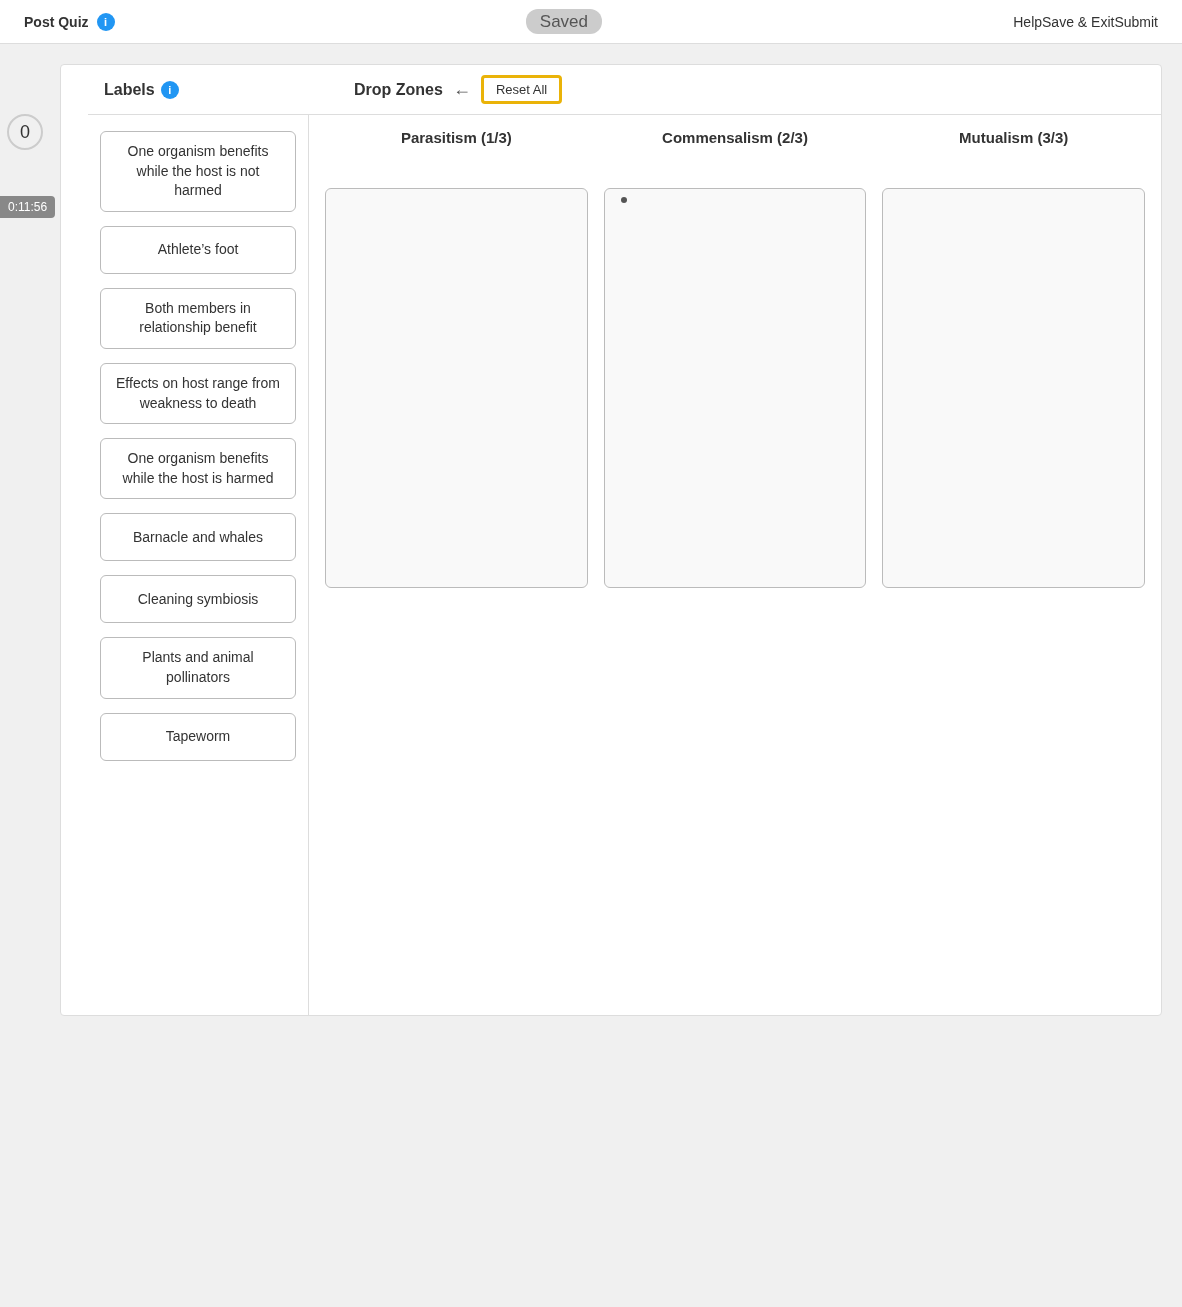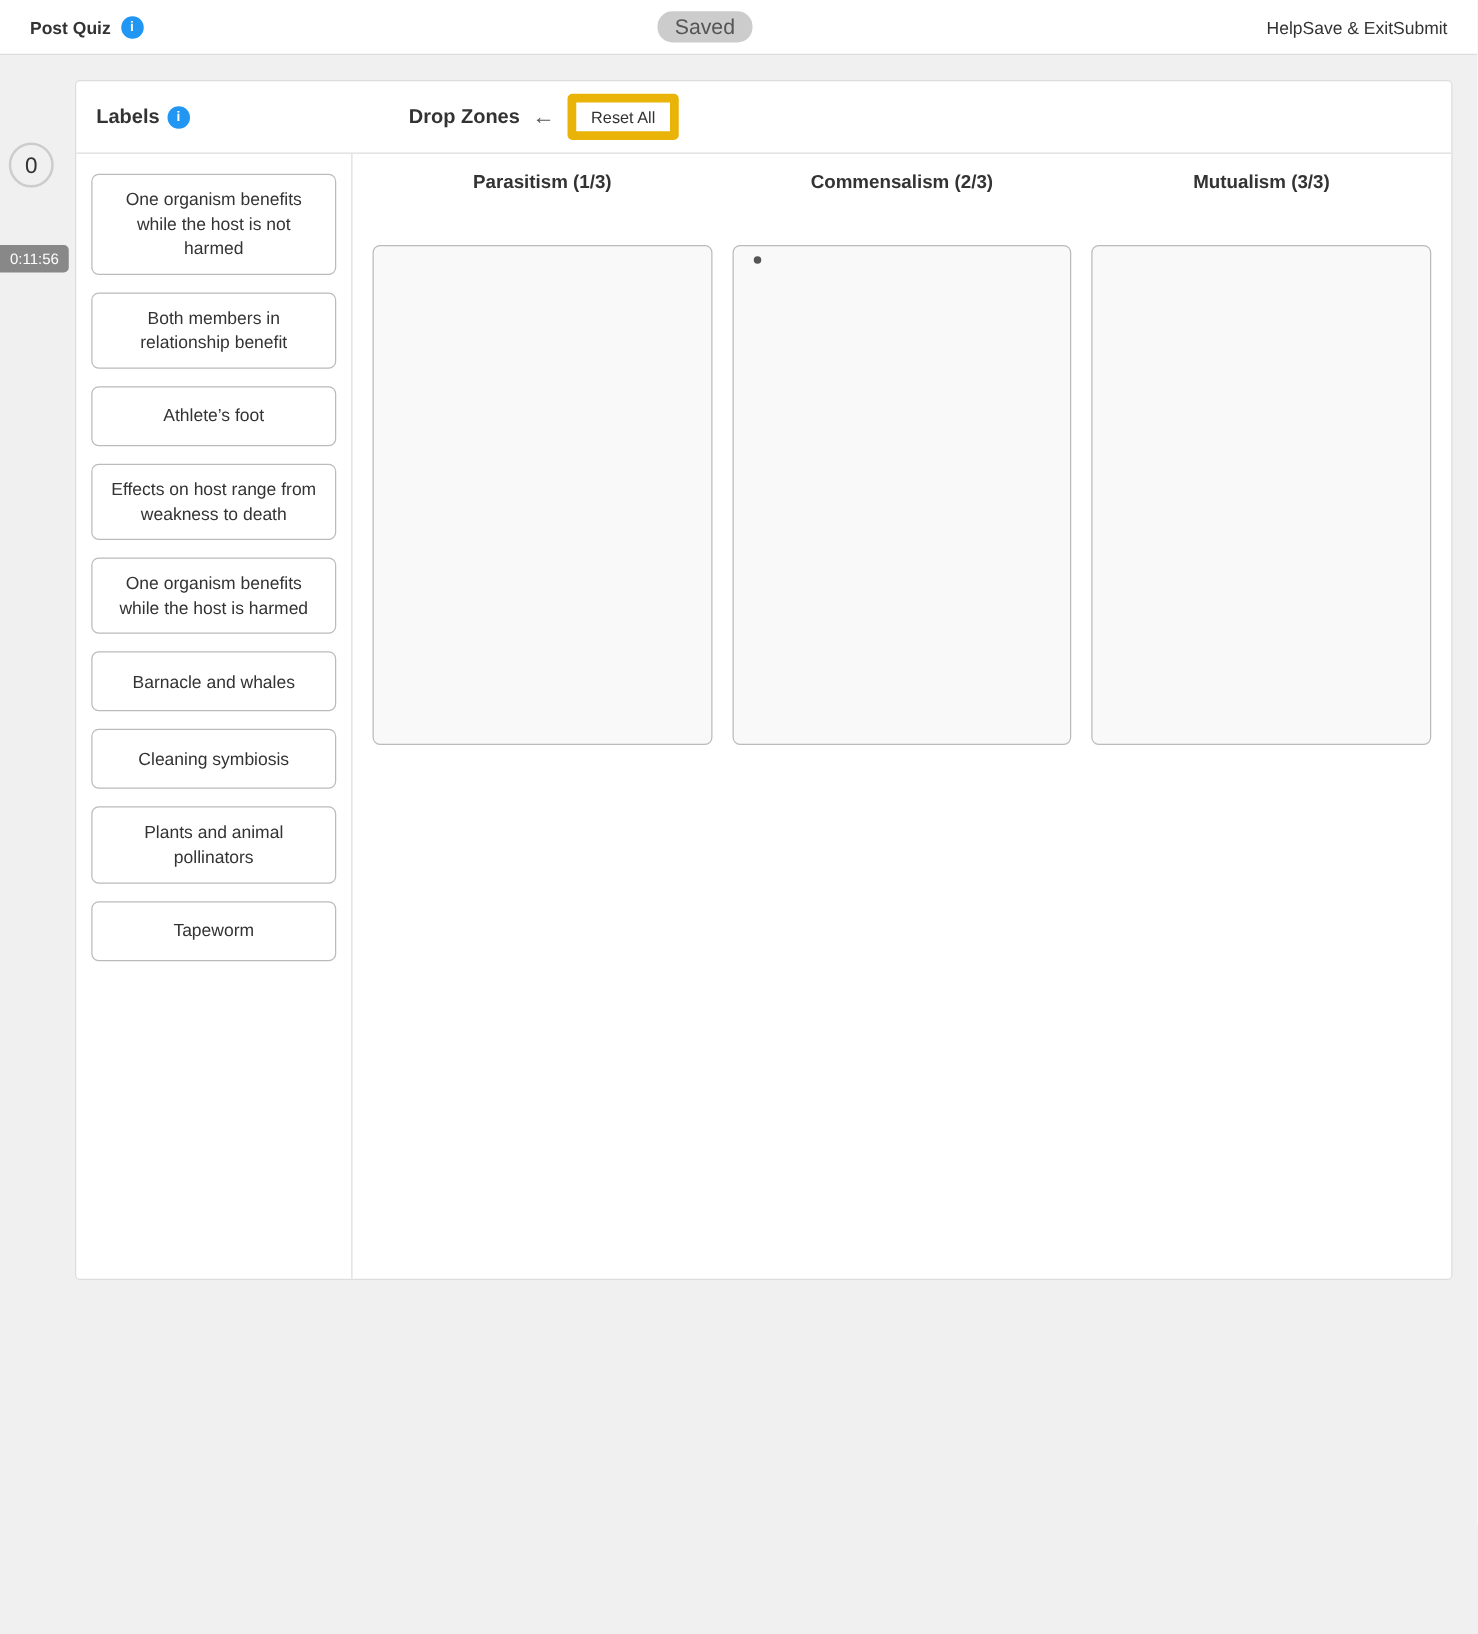--- a/index.html
+++ b/index.html
@@ -99,20 +99,21 @@
       line-height: 1.5;
       max-width: 900px;
     }
 
     
     .quiz-area {
       background: #fff;
       border: 1px solid #ddd;
       border-radius: 4px;
       overflow: hidden;
+      padding-left: 27px;
     }
 
     
     .quiz-header {
       display: flex;
       align-items: center;
       border-bottom: 1px solid #ddd;
       padding: 10px 16px;
       gap: 20px;
     }
@@ -132,21 +133,21 @@
       gap: 10px;
       font-size: 16px;
       font-weight: 700;
       color: #333;
     }
     .arrow-back {
       font-size: 18px;
       color: #555;
     }
     .reset-all-btn {
-      border: 7px solid #eab308;
+      border: 3px solid #eab308;
       background: #fff;
       border-radius: 4px;
       padding: 4px 12px;
       font-size: 13px;
       color: #333;
       cursor: pointer;
     }
 
     
     .timer-badge {
@@ -275,22 +276,22 @@
           <span class="arrow-back">←</span>
           <button class="reset-all-btn">Reset All</button>
         </div>
       </div>
 
       <div class="quiz-body">
 
         <div class="labels-column">
 
         <div class="label-card">One organism benefits while the host is not harmed</div>
+            <div class="label-card">Athlete’s foot</div>
             <div class="label-card">Both members in relationship benefit</div>
-            <div class="label-card">Athlete’s foot</div>
             <div class="label-card">Effects on host range from weakness to death</div>
             <div class="label-card">One organism benefits while the host is harmed</div>
             <div class="label-card">Barnacle and whales</div>
             <div class="label-card">Cleaning symbiosis</div>
             <div class="label-card">Plants and animal pollinators</div>
             <div class="label-card">Tapeworm</div>
           </div>
 
         <div class="drop-zones-column">
           <div class="drop-zones-row">

